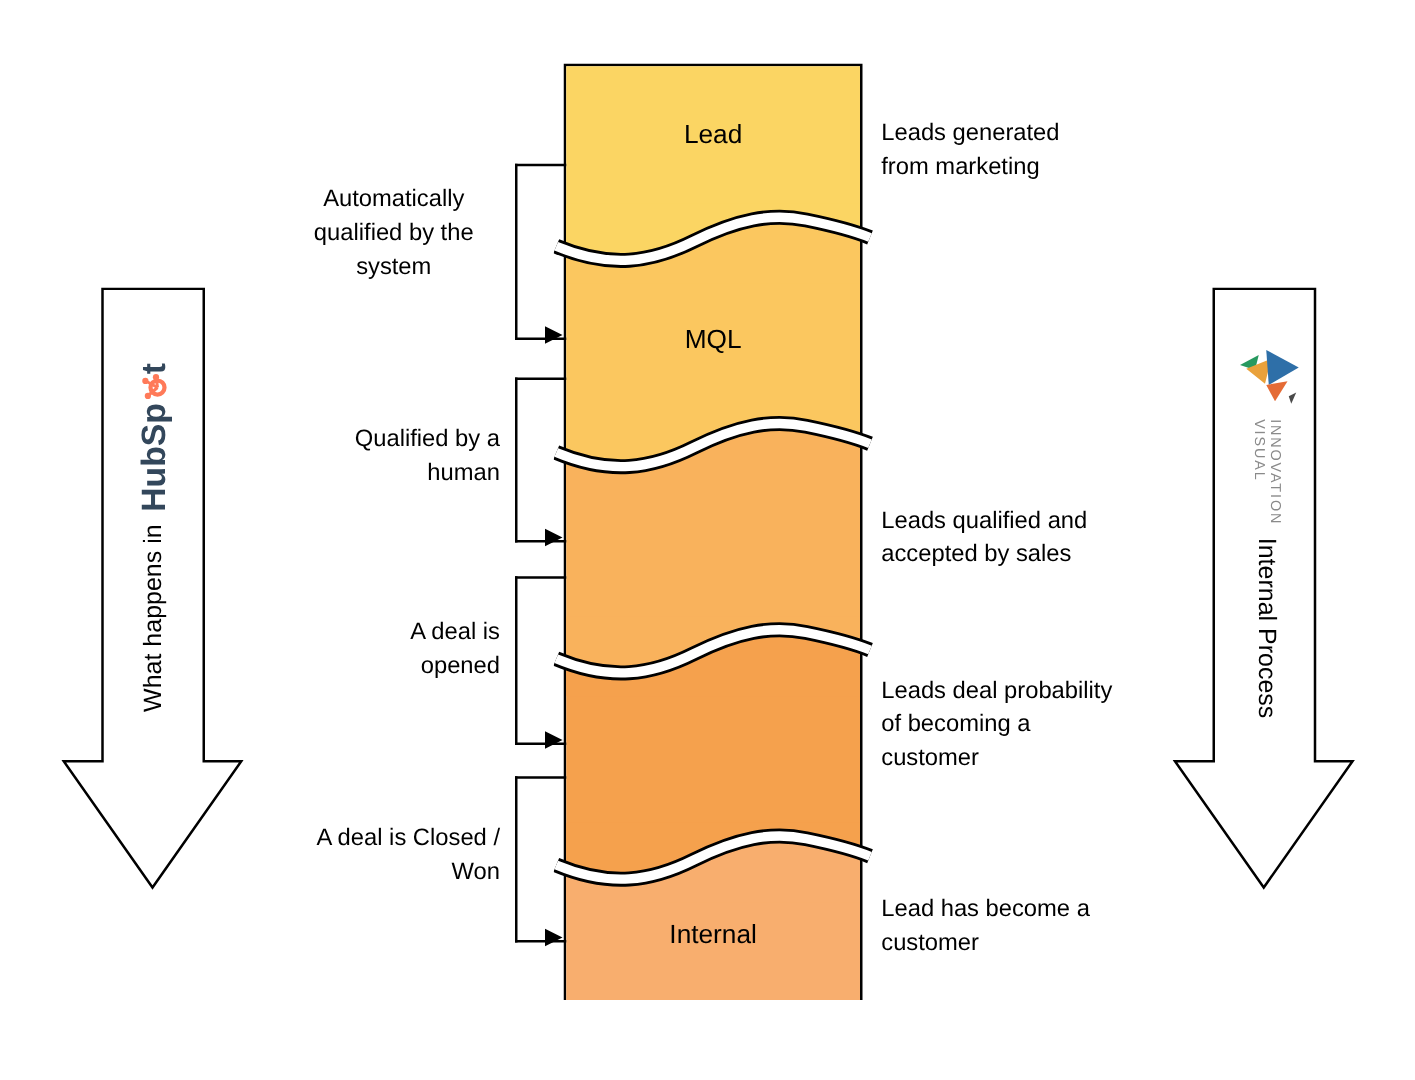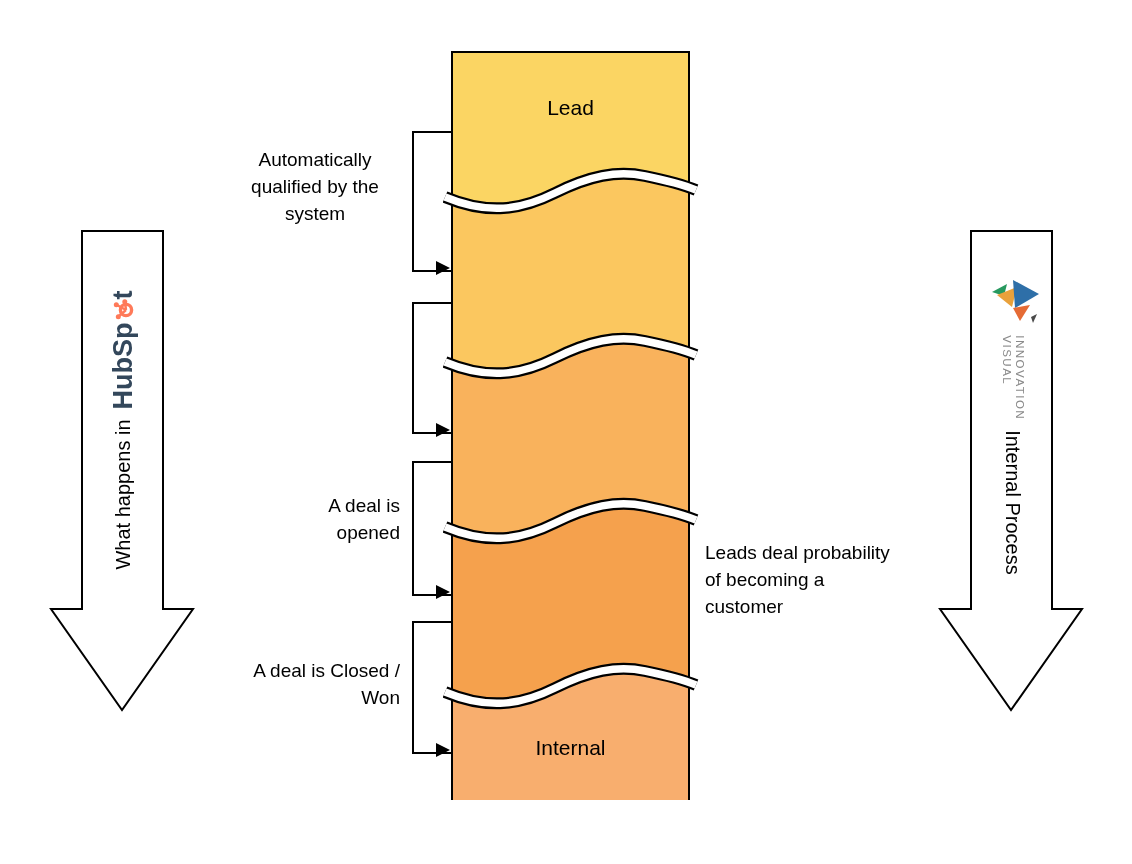--- a/index.html
+++ b/index.html
@@ -108,39 +108,44 @@
           <rect x="10" y="0" width="235" height="64"></rect>
         </clipPath>
       </defs>
     <path clip-path="url(#wclip4)" d="M2,34 C45,52 78,47 112,30 C146,13 174,7 202,13 C224,17.5 242,22.5 253,27 L253,0 L2,0 Z" fill="#F5A14D"></path>
     <path clip-path="url(#wclip4)" d="M2,34 C45,52 78,47 112,30 C146,13 174,7 202,13 C224,17.5 242,22.5 253,27 L253,64 L2,64 Z" fill="#F8AE6E"></path>
     <path class="band-black" d="M2,34 C45,52 78,47 112,30 C146,13 174,7 202,13 C224,17.5 242,22.5 253,27"></path>
     <path class="band-white" d="M2,34 C45,52 78,47 112,30 C146,13 174,7 202,13 C224,17.5 242,22.5 253,27"></path>
   </svg>
 
   <div class="stage-label" style="top:96px;">Lead</div>
+  <div class="stage-label" style="top:260px;">MQL</div>
   <div class="stage-label" style="top:736px;">Internal</div>
 
   <div class="bracket" style="top:131px;height:137px;"></div>
   <span class="arrowhead" style="top:261px;"></span>
 
   <div class="bracket" style="top:302px;height:128px;"></div>
   <span class="arrowhead" style="top:423px;"></span>
 
   <div class="bracket" style="top:461px;height:131px;"></div>
   <span class="arrowhead" style="top:585px;"></span>
 
   <div class="bracket" style="top:621px;height:129px;"></div>
   <span class="arrowhead" style="top:743px;"></span>
 
   <div class="l-note" style="left:230px;width:170px;top:146px;text-align:center;">Automatically qualified by the system</div>
+  <div class="l-note" style="left:230px;width:170px;top:338px;">Qualified by a human</div>
   <div class="l-note" style="left:300px;width:100px;top:492px;">A deal is opened</div>
   <div class="l-note" style="left:240px;width:160px;top:657px;">A deal is Closed / Won</div>
 
+  <div class="r-note" style="top:93px;">Leads generated from marketing</div>
+  <div class="r-note" style="top:403px;">Leads qualified and accepted by sales</div>
   <div class="r-note" style="top:539px;">Leads deal probability of becoming a customer</div>
+  <div class="r-note" style="top:714px;">Lead has become a customer</div>
 
   <svg class="big-arrow" style="left:49px;top:230px;" viewBox="0 0 146 482">
     <polygon points="33,1 114,1 114,379 144,379 73,480 2,379 33,379"></polygon>
   </svg>
   <div class="rot-wrap rot-left" style="left:-67px;top:385px;">
     <span class="arrow-caption">What happens in</span>
     <span class="hs-wordmark" style="color: rgb(51, 71, 91);">
       <span id="hsPrefix">HubSp</span>
         <svg width="23" height="26" viewBox="0 0 23 26">
         <circle cx="12" cy="16" r="5.6" fill="none" stroke-width="3.4" stroke="#FF7A59"></circle>

